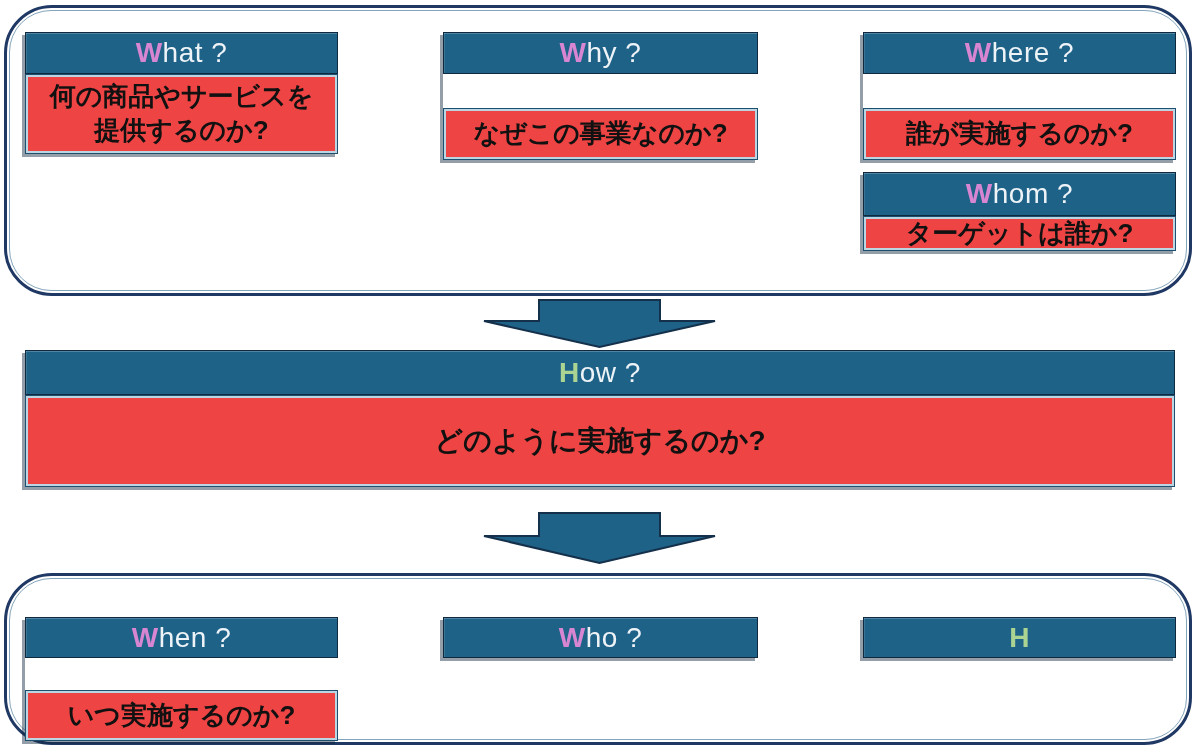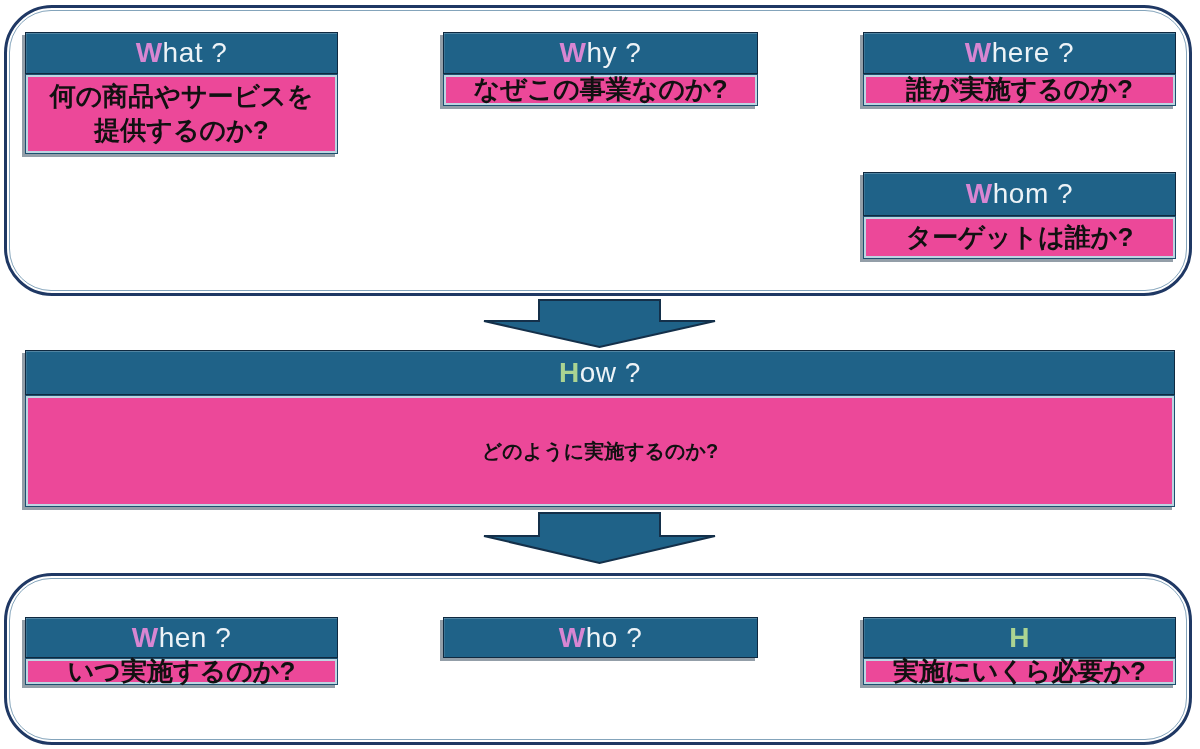--- a/index.html
+++ b/index.html
@@ -26,49 +26,49 @@
     width:100%;display:flex;align-items:center;justify-content:center;
     background:#1F6288;border:1px solid #0F2940;
     box-shadow:inset 0 1px 0 rgba(255,255,255,.22), inset 1px 0 0 rgba(255,255,255,.12);
     color:#EDF3F7;font-size:28px;letter-spacing:.5px;
   }
   .hdr .lead{font-weight:bold;}
   .hdr .lead-w{color:#D886D2;}
   .hdr .lead-h{color:#ABD492;}
   .bdy{
     width:100%;display:flex;align-items:center;justify-content:center;text-align:center;
-    background:#ec4899;border:1px solid #1D4F6E;
+    background:#ef4444;border:1px solid #1D4F6E;
     box-shadow:inset 0 0 0 2px #BCD5E2;
     color:#111111;font-weight:bold;font-size:26px;line-height:1.3;
     font-family:"Liberation Sans","DejaVu Sans",sans-serif;
     padding:2px 18px;
   }
 
   
   .pos-what {left:25px; top:32px; width:313px;}
   .pos-why  {left:443px;top:32px; width:315px;}
   .pos-where{left:863px;top:32px; width:313px;}
   .pos-whom {left:863px;top:172px;width:313px;}
   .pos-what  .hdr,.pos-why .hdr,.pos-where .hdr{height:42px;}
   .pos-whom  .hdr{height:44px;}
   .pos-what  .bdy{height:80px;}
-  .pos-why   .bdy,.pos-where .bdy{height:32px;}
-  .pos-whom  .bdy{height:43px;}
+  .pos-why   .bdy,.pos-where .bdy{height:52px;margin-top:34px;}
+  .pos-whom  .bdy{height:35px;}
 
   
   .pos-how{left:25px;top:350px;width:1150px;}
   .pos-how .hdr{height:45px;}
-  .pos-how .bdy{height:112px;font-size:20px;}
+  .pos-how .bdy{height:92px;font-size:28px;}
 
   
   .pos-when   {left:25px; top:617px;width:313px;}
   .pos-who    {left:443px;top:617px;width:315px;}
   .pos-howmuch{left:863px;top:617px;width:313px;}
   .pos-when .hdr,.pos-who .hdr,.pos-howmuch .hdr{height:41px;}
-  .pos-when .bdy,.pos-who .bdy,.pos-howmuch .bdy{height:27px;}
+  .pos-when .bdy,.pos-who .bdy,.pos-howmuch .bdy{height:51px;margin-top:32px;}
 
   
   .arrow{position:absolute;}
   .arrow-1{left:482px;top:299px;}
   .arrow-2{left:482px;top:512px;}
 </style>
 </head>
 <body>
 
 <div class="canvas">
@@ -137,16 +137,15 @@
     <div class="hdr">
       <span class="lead lead-w">W</span>
         <span>ho ?</span>
     </div>
   </div>
 
   <div class="qbox pos-howmuch">
     <div class="hdr">
       <span class="lead lead-h">H</span>
     </div>
-    <div class="bdy">実施にいくら必要か?</div>
   </div>
 
 </div>
 
 </body></html>

